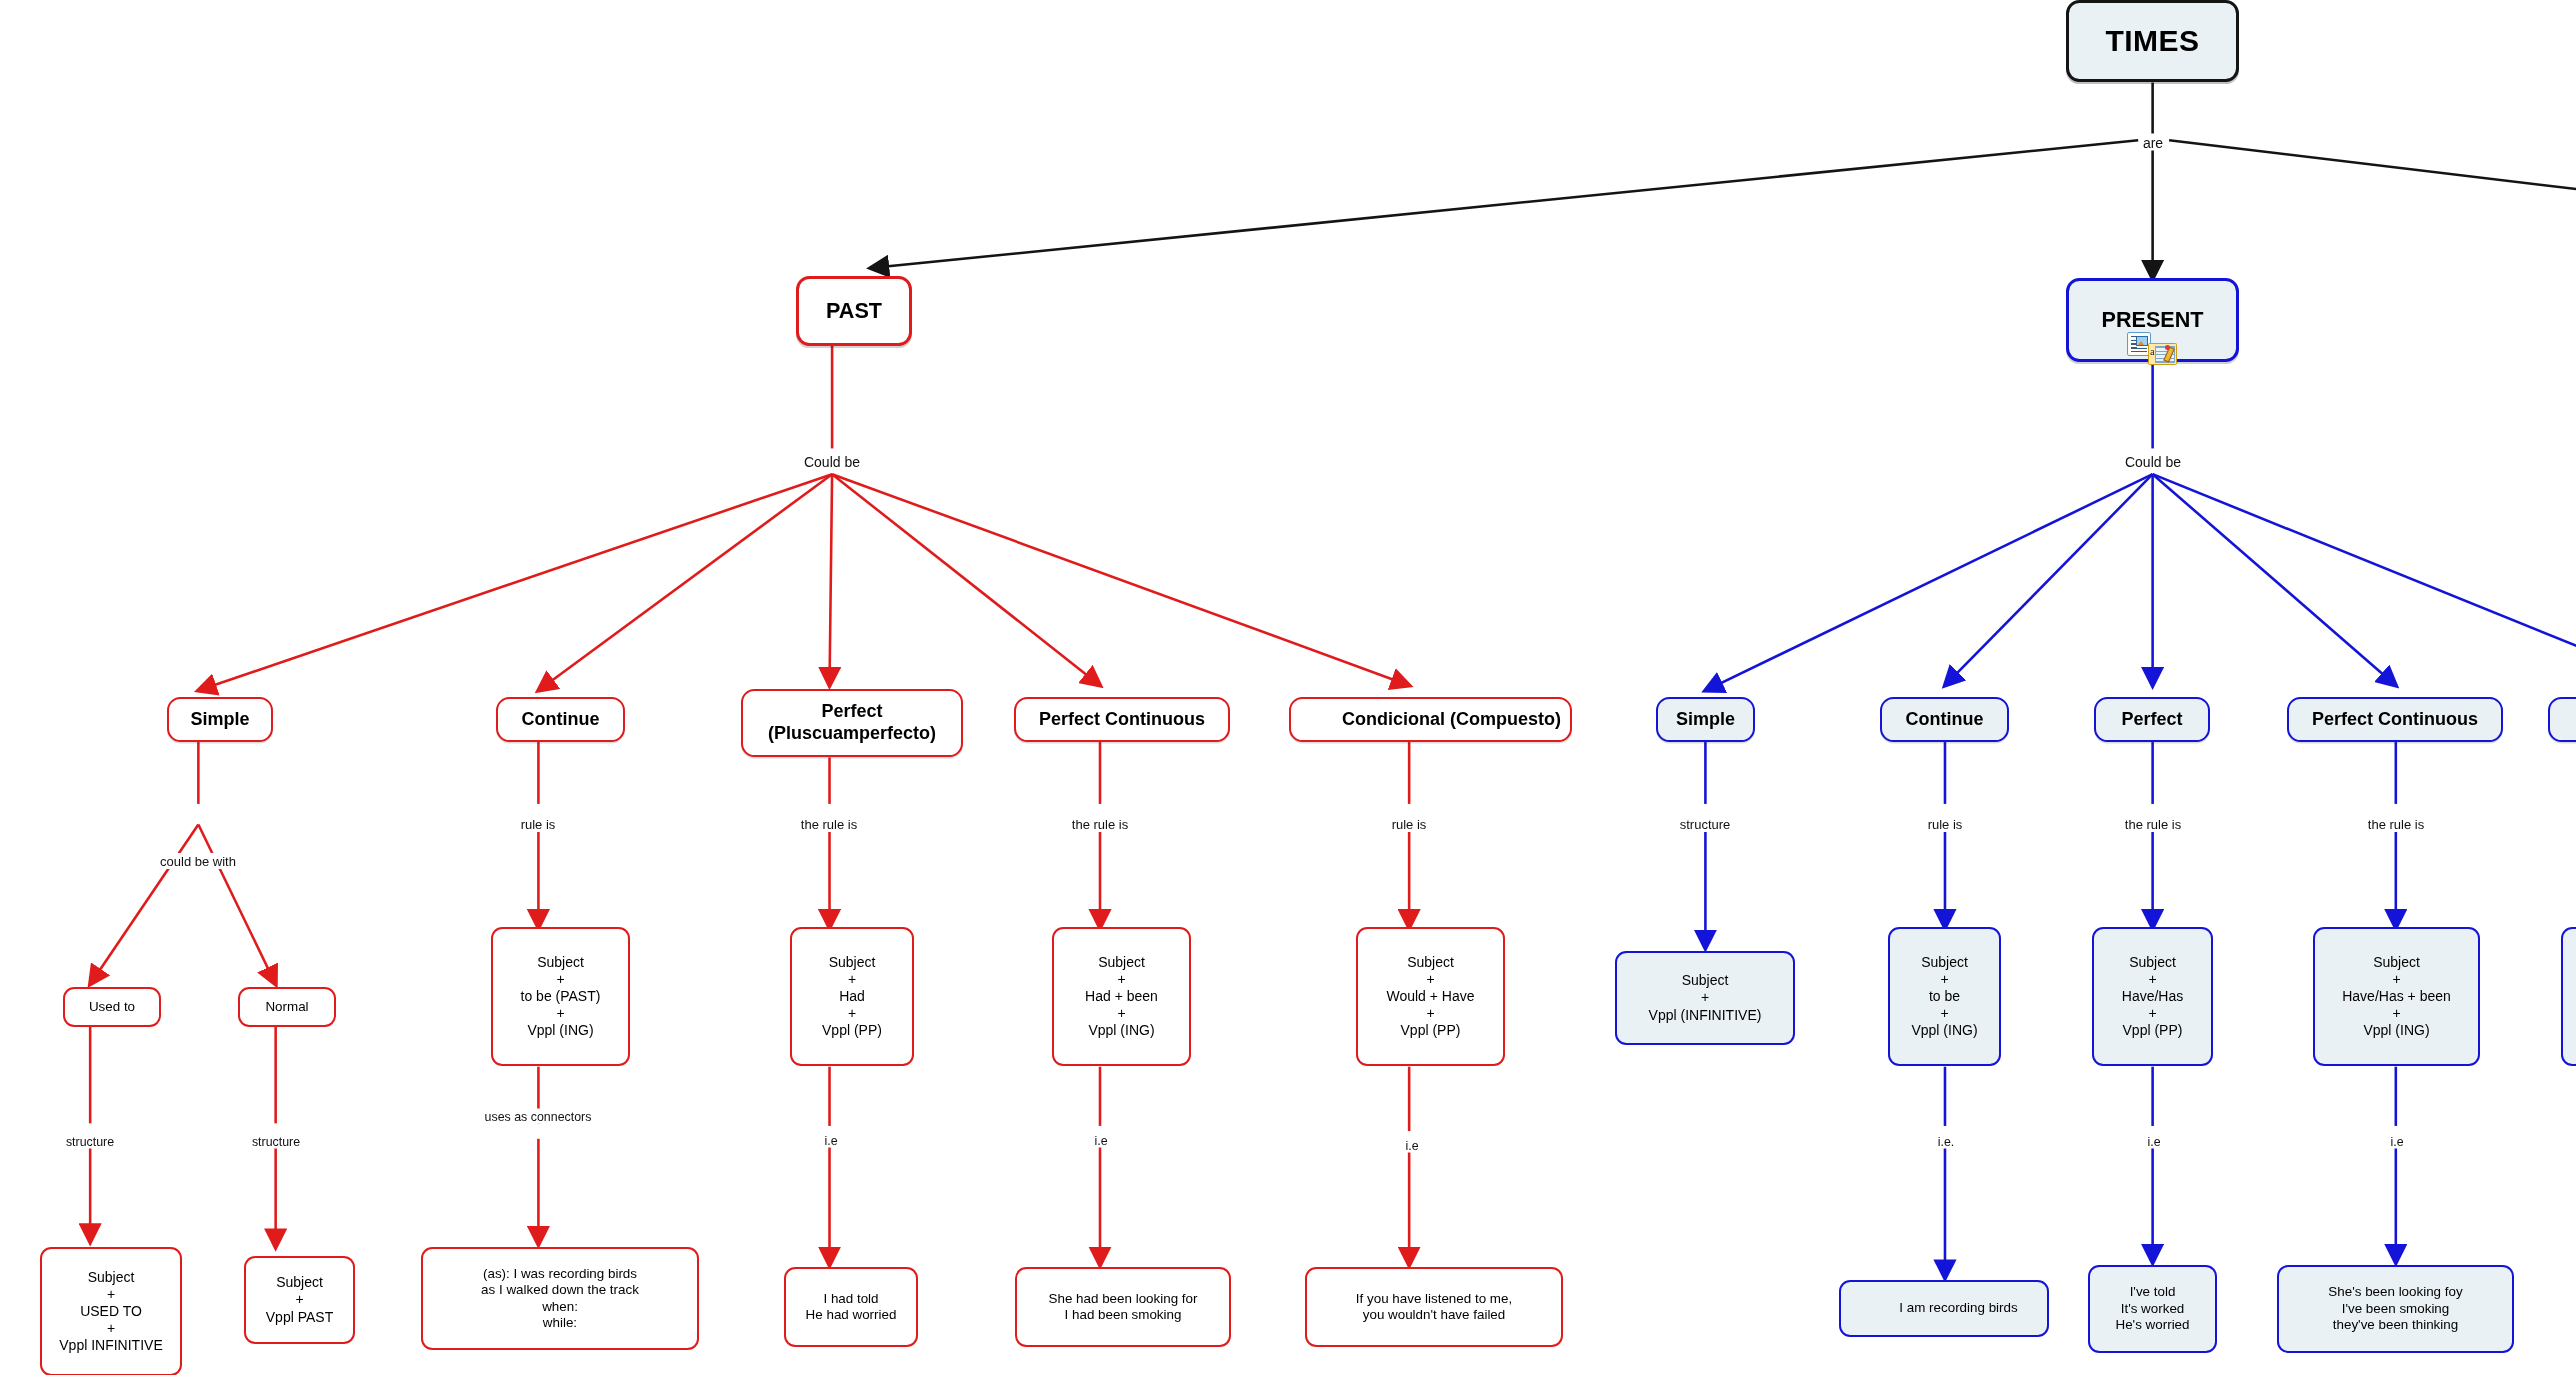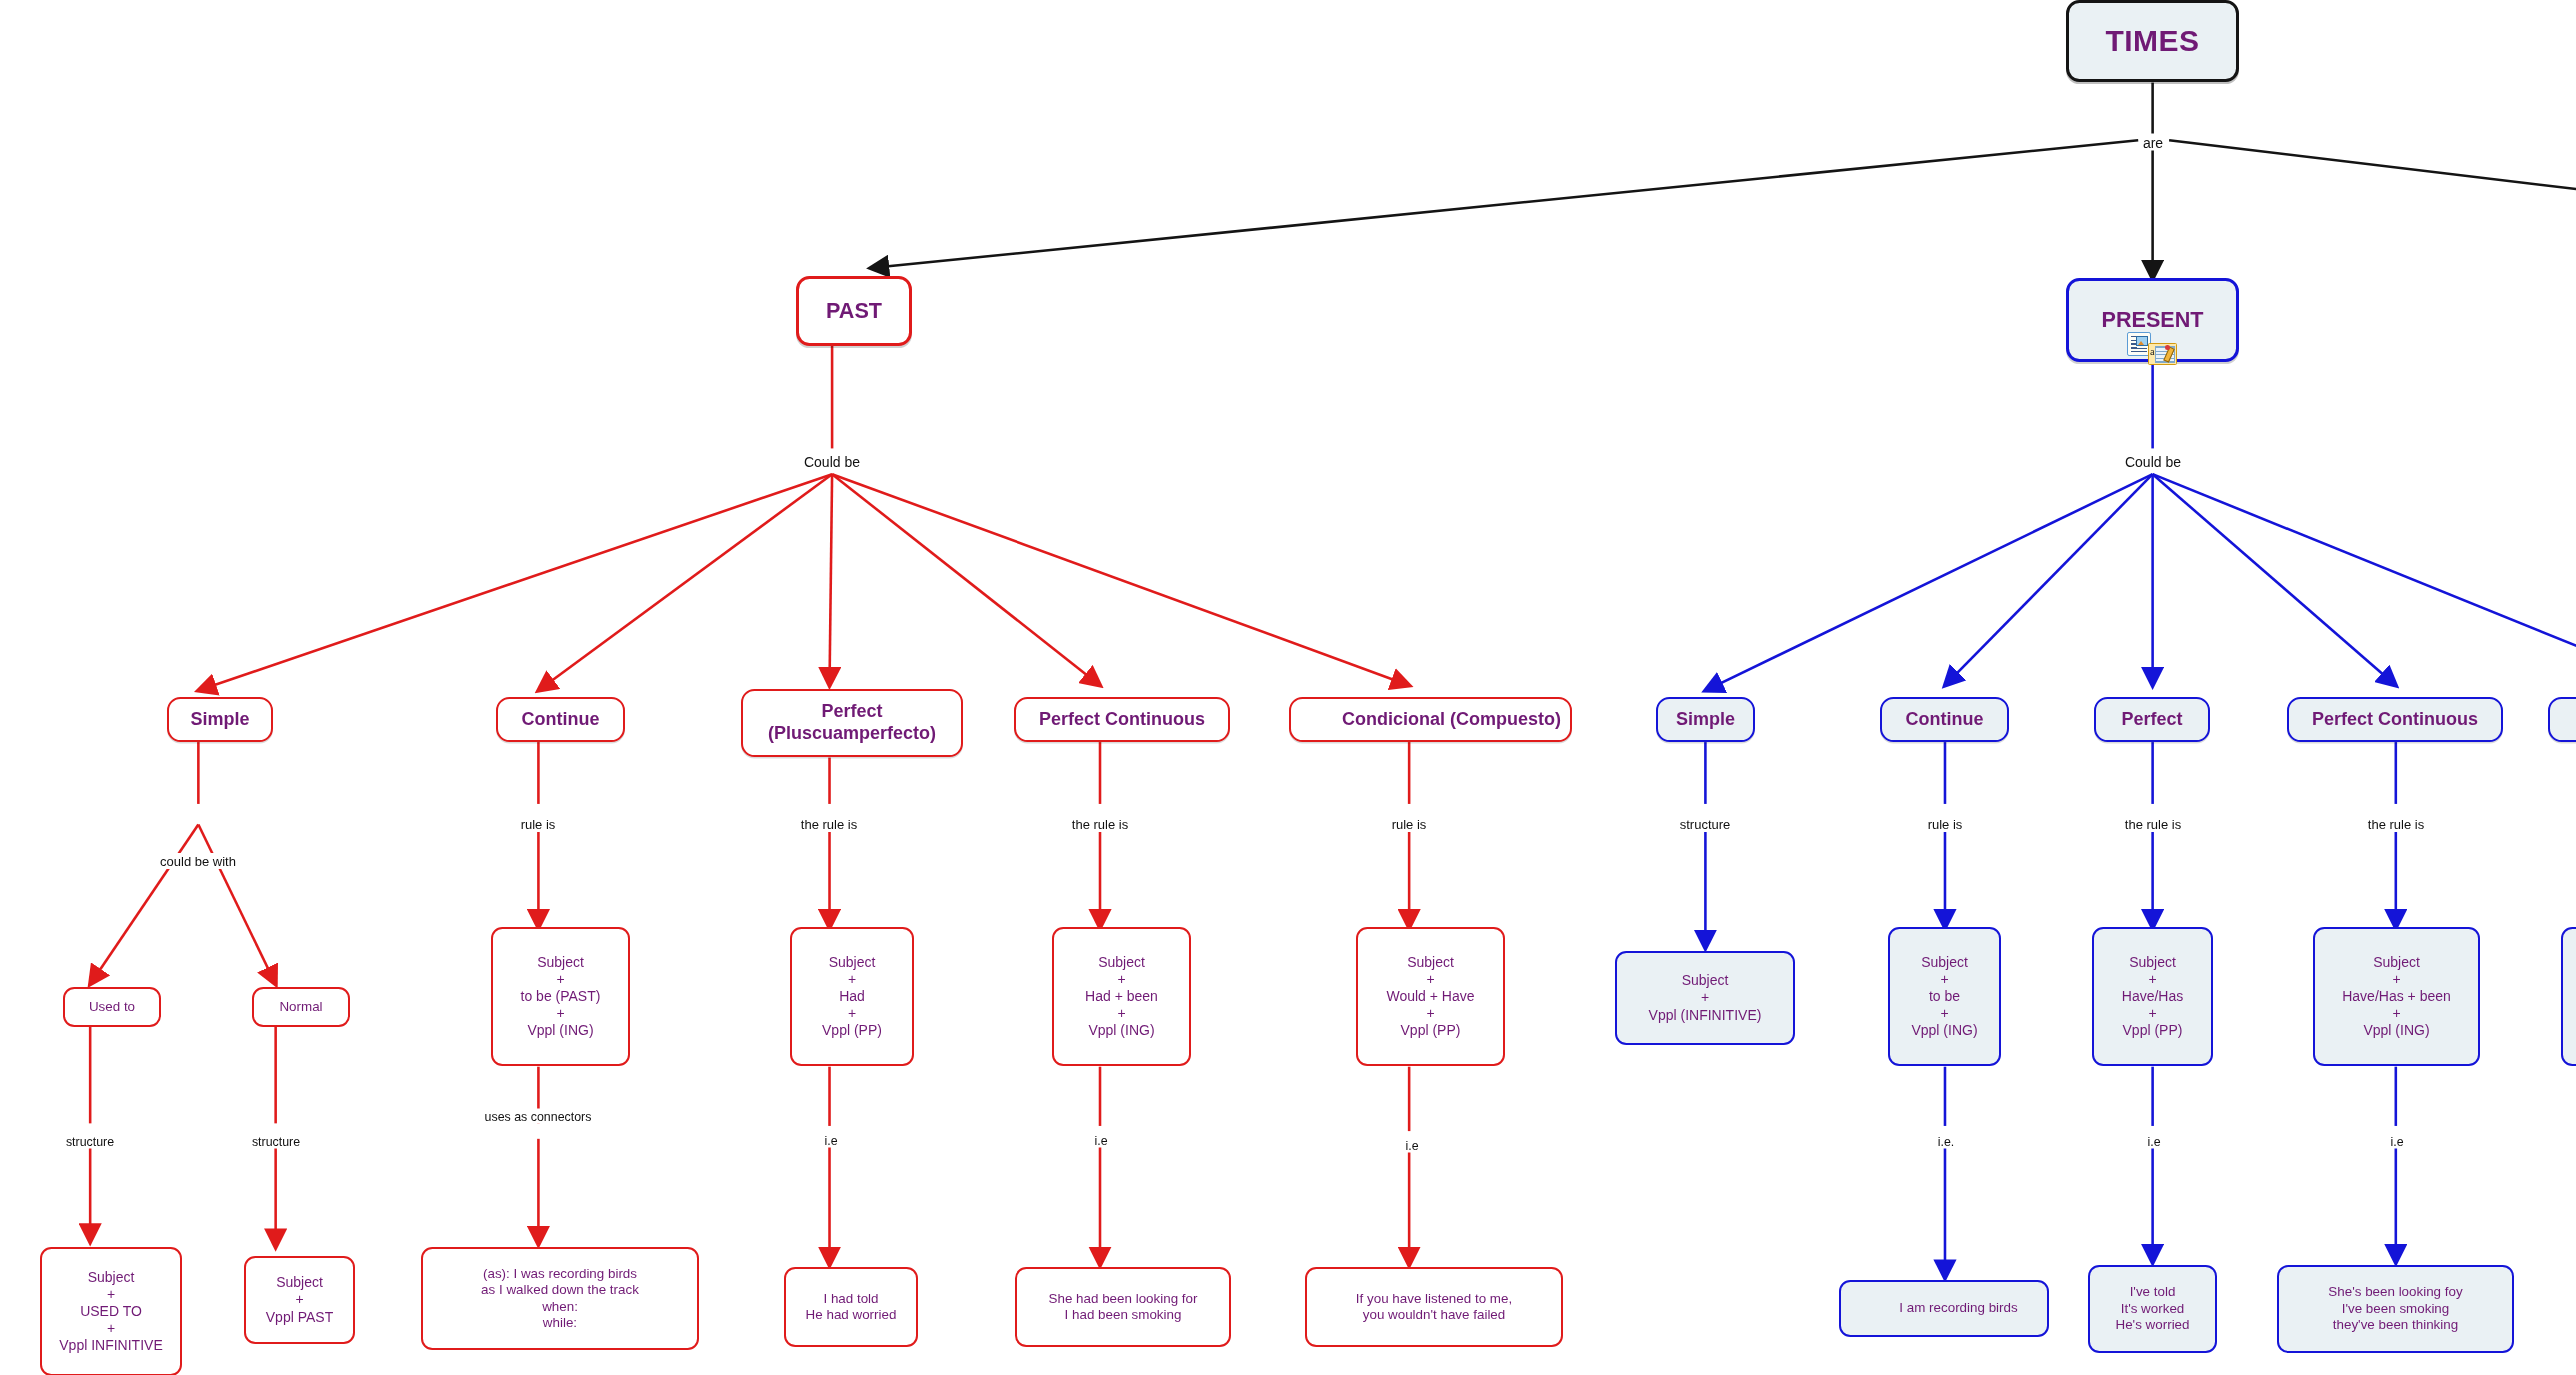--- a/index.html
+++ b/index.html
@@ -14,21 +14,21 @@
   svg.edges{position:absolute;left:0;top:0;width:3756px;height:1376px;pointer-events:none;}
 
   
   .node{
     position:absolute;
     box-sizing:border-box;
     display:flex;align-items:center;justify-content:center;
     text-align:center;
     border-radius:13.4px;
     background:#ffffff;
-    color:#701a75;
+    color:#000000;
     line-height:1.22;
     white-space:pre-line;
     z-index:3;
   }
   .node.root{
     border:3.6px solid #141414;
     background:#eaf1f4;
     font-weight:bold;
     font-size:30px;
     letter-spacing:0.5px;
@@ -216,21 +216,21 @@
   <div class="node tense t-past" style="left:992px;top:697px;width:216px;height:45px;">Perfect Continuous</div>
   <div class="node tense t-past" style="left:1267px;top:697px;width:283px;height:45px;padding-left:42px;">Condicional (Compuesto)</div>
 
   <div class="elabel small" style="left:198px;top:817px;margin-top:44px;">could be with</div>
   <div class="elabel small" style="left:538px;top:824px;">rule is</div>
   <div class="elabel small" style="left:829px;top:824px;">the rule is</div>
   <div class="elabel small" style="left:1100px;top:824px;">the rule is</div>
   <div class="elabel small" style="left:1409px;top:824px;">rule is</div>
 
   <div class="node sub t-past" style="left:41px;top:987px;width:98px;height:40px;">Used to</div>
-  <div class="node sub t-past" style="left:230px;top:987px;width:98px;height:40px;">Normal</div>
+  <div class="node sub t-past" style="left:216px;top:987px;width:98px;height:40px;">Normal</div>
   <div class="elabel tiny" style="left:90px;top:1141px;">structure</div>
   <div class="elabel tiny" style="left:276px;top:1141px;">structure</div>
   <div class="node formula t-past" style="left:18px;top:1247px;width:142px;height:129px;">Subject
 +
 USED TO
 +
 Vppl INFINITIVE</div>
   <div class="node formula t-past" style="left:222px;top:1256px;width:111px;height:88px;">Subject
 +
 Vppl PAST</div>

